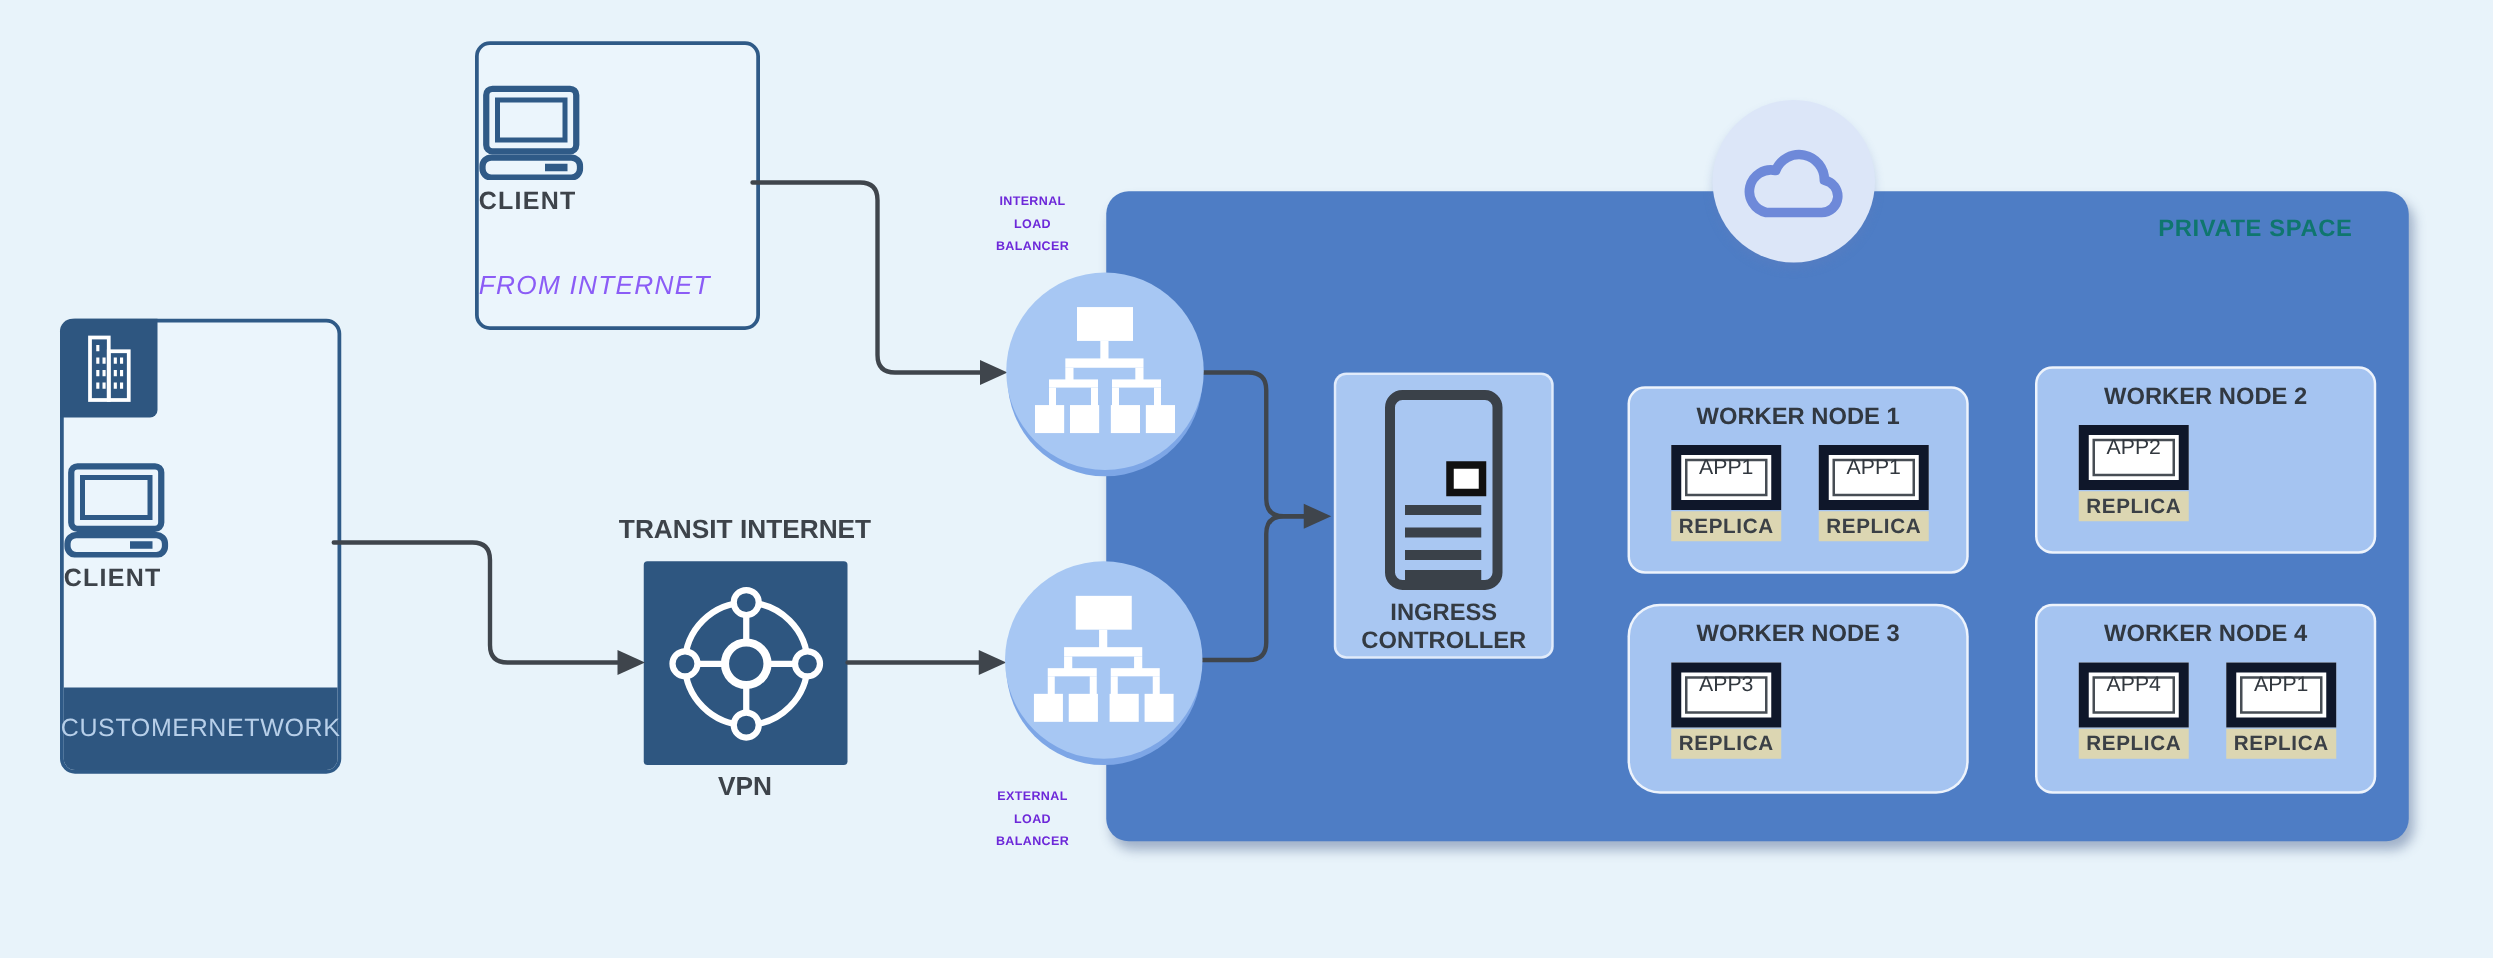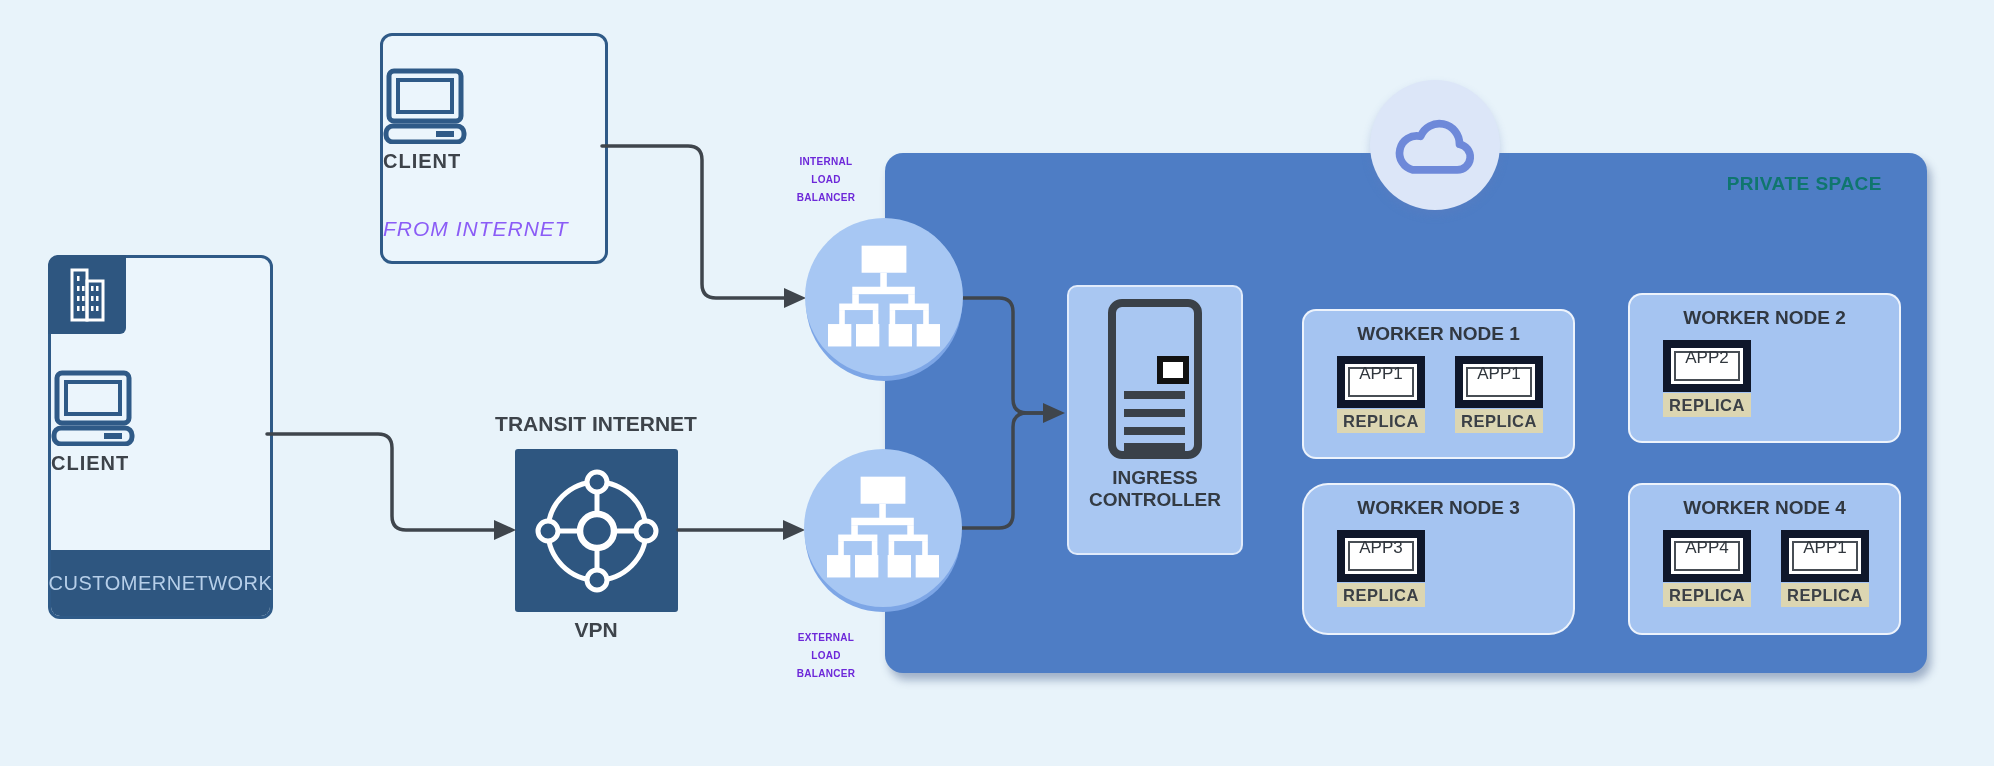--- a/index.html
+++ b/index.html
@@ -59,21 +59,21 @@
   
   #ps-bg{left:885px;top:153px;width:1042px;height:520px;background:#4e7dc5;border-radius:18px;
     box-shadow:4px 7px 9px rgba(70,95,140,0.45);}
   #ps-content{left:885px;top:153px;width:1042px;height:520px;z-index:20;}
   #ps-title{position:absolute;right:45px;top:20px;font-size:19px;font-weight:700;color:#0f766e;letter-spacing:0.5px;}
 
   #cloud-badge{left:1370px;top:80px;width:130px;height:130px;border-radius:50%;background:#dce6f8;
     box-shadow:0 5px 8px rgba(100,125,190,0.3);display:flex;align-items:center;justify-content:center;z-index:35;}
 
   
-  #ingress{position:absolute;left:182px;top:132px;width:176px;height:270px;background:#a9c7f2;
+  #ingress{position:absolute;left:182px;top:145px;width:176px;height:229px;background:#a9c7f2;
     border:2px solid rgba(255,255,255,0.65);border-radius:10px;box-sizing:border-box;
     display:flex;flex-direction:column;align-items:center;}
   #ingress .srv{margin-top:12px;}
   .ingress-label{width:100%;text-align:center;font-size:19px;font-weight:600;color:#343b43;line-height:22px;}
   #ingress .ingress-label{margin-top:8px;}
 
   
   .worker-node{
     position:absolute;width:273px;background:#a5c4f1;border:2px solid rgba(255,255,255,0.8);
     border-radius:14px;box-sizing:border-box;

